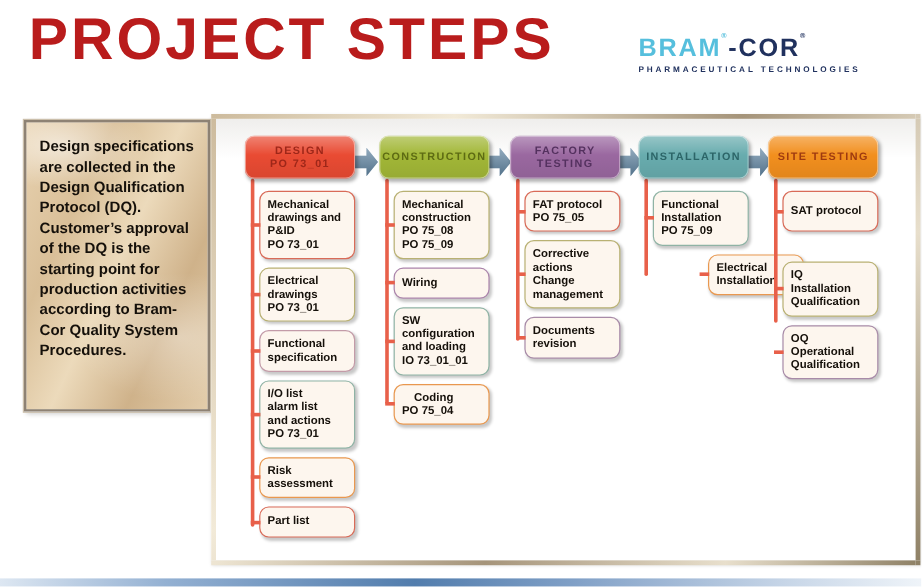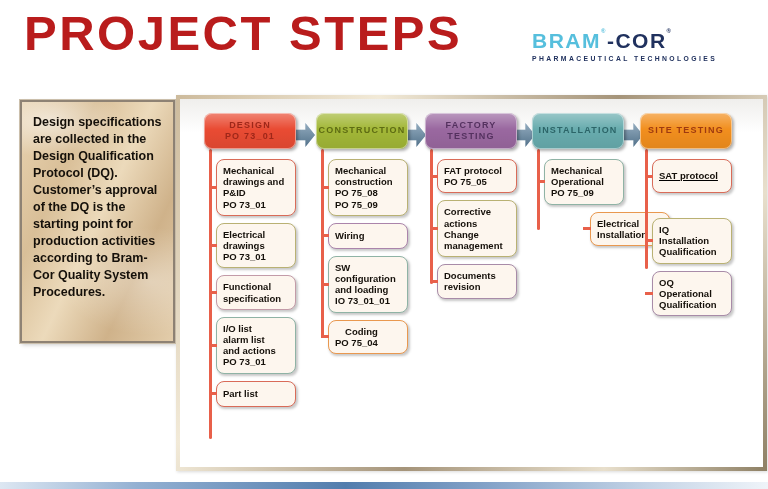--- a/index.html
+++ b/index.html
@@ -109,20 +109,23 @@
             </div>
           <div class="node" style="border-color: rgb(195, 155, 168);">
             <span>Functional specification</span>
             </div>
           <div class="node" style="border-color: rgb(143, 179, 165);">
             <span>I/O list
 alarm list
 and actions
 PO 73_01</span>
             </div>
+          <div class="node" style="border-color: rgb(233, 152, 79);">
+            <span>Risk assessment</span>
+            </div>
           <div class="node" style="border-color: rgb(217, 107, 88);">
             <span>Part list</span>
             </div>
         </div>
       </div>
 
       <div class="col" style="left:136px;">
         <div class="col-header" style="background-color: rgb(162, 183, 55); color: rgb(93, 107, 19);">CONSTRUCTION</div>
         <div class="vline" style="height:188px;"></div>
         <div class="nodes">
@@ -162,34 +165,34 @@
             <span>Documents revision</span>
             </div>
         </div>
       </div>
 
       <div class="col" style="left:352px;">
         <div class="col-header" style="background-color: rgb(104, 172, 174); color: rgb(44, 101, 104);">INSTALLATION</div>
         <div class="vline" style="height:81px;"></div>
         <div class="nodes">
           <div class="node" style="border-color: rgb(143, 179, 165);">
-            <span>Mechanical Operational
+            <span>Functional Installation
 PO 75_09</span>
             </div>
           <div class="node" style="border-color: rgb(233, 152, 79); margin-left: 46px;">
             <span>Electrical Installation</span>
             </div>
         </div>
       </div>
 
       <div class="col" style="left:460px;">
         <div class="col-header" style="background-color: rgb(242, 143, 30); color: rgb(158, 58, 16);">SITE TESTING</div>
         <div class="vline" style="height:120px;"></div>
         <div class="nodes">
-          <div class="node" style="min-height: 34px; border-color: rgb(217, 107, 88); text-decoration: underline;">
+          <div class="node" style="min-height: 34px; border-color: rgb(217, 107, 88);">
             <span>SAT protocol</span>
             </div>
           <div class="node" style="border-color: rgb(185, 177, 115); margin-top: 18px;">
             <span>IQ
 Installation Qualification</span>
             </div>
           <div class="node" style="border-color: rgb(168, 139, 168);">
             <span>OQ
 Operational Qualification</span>
             </div>

